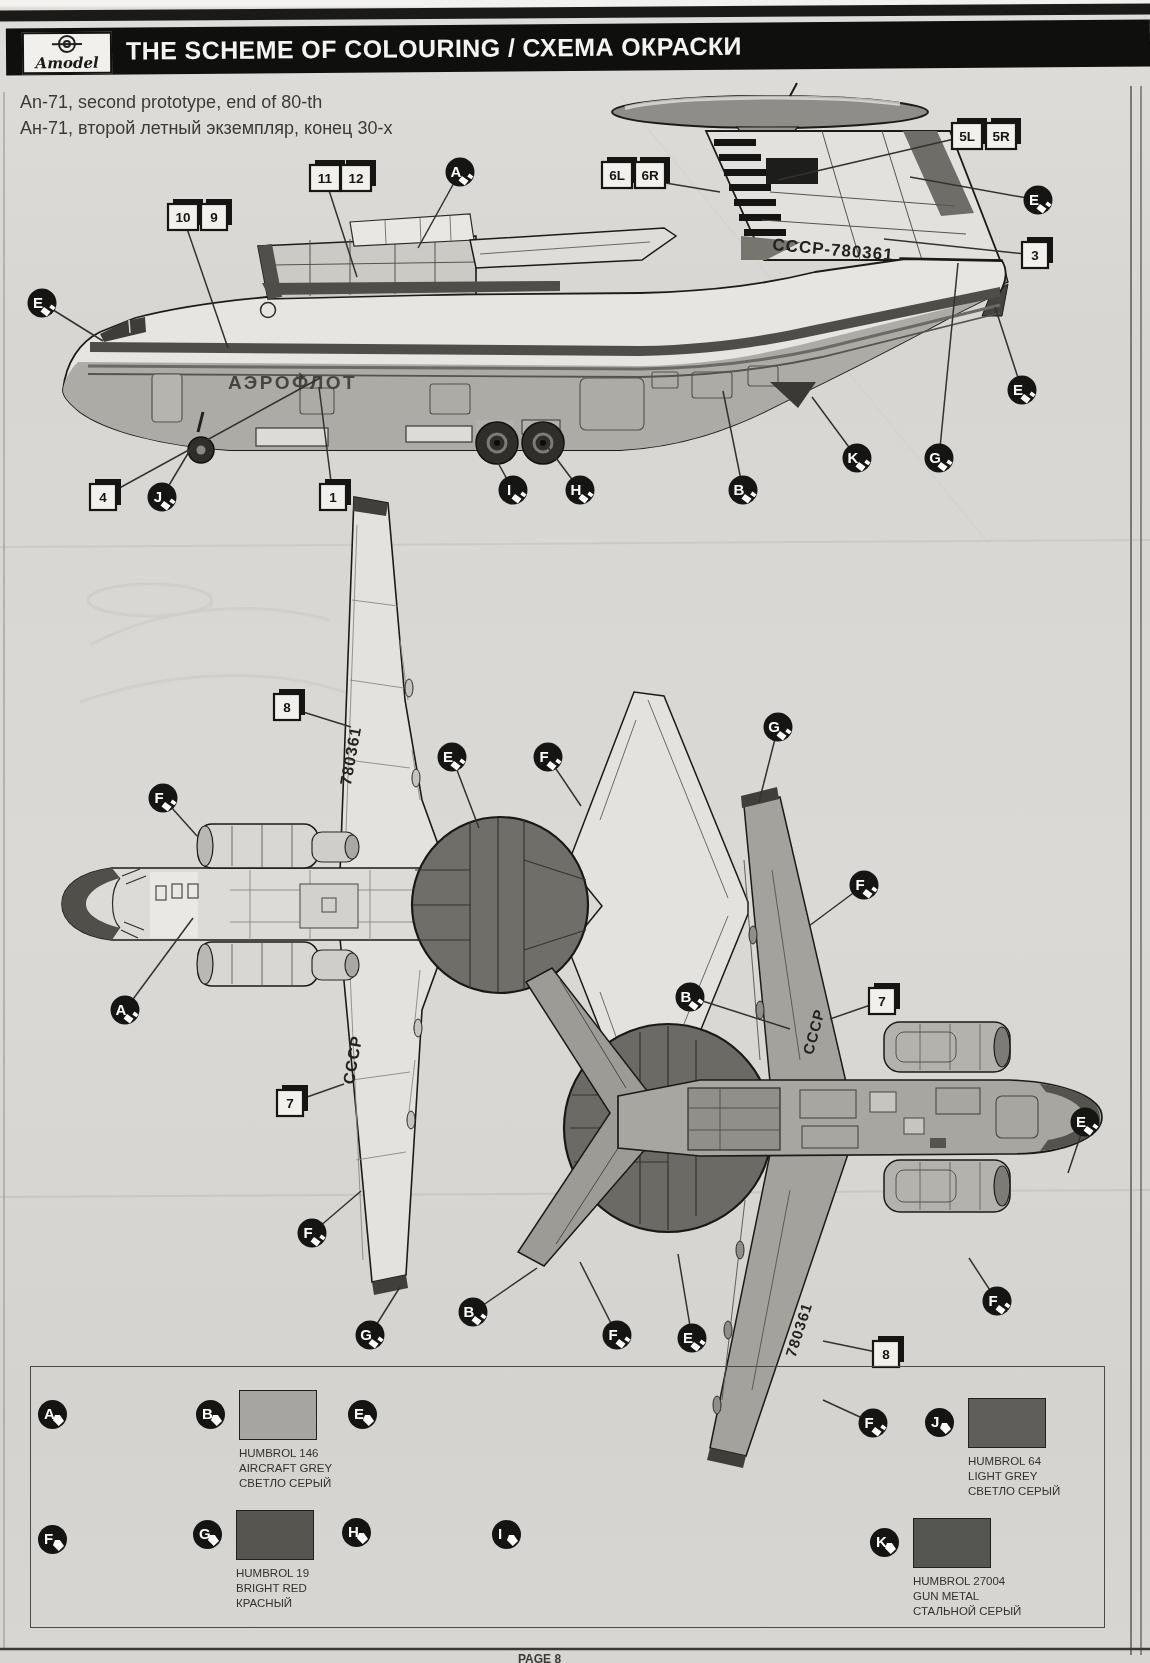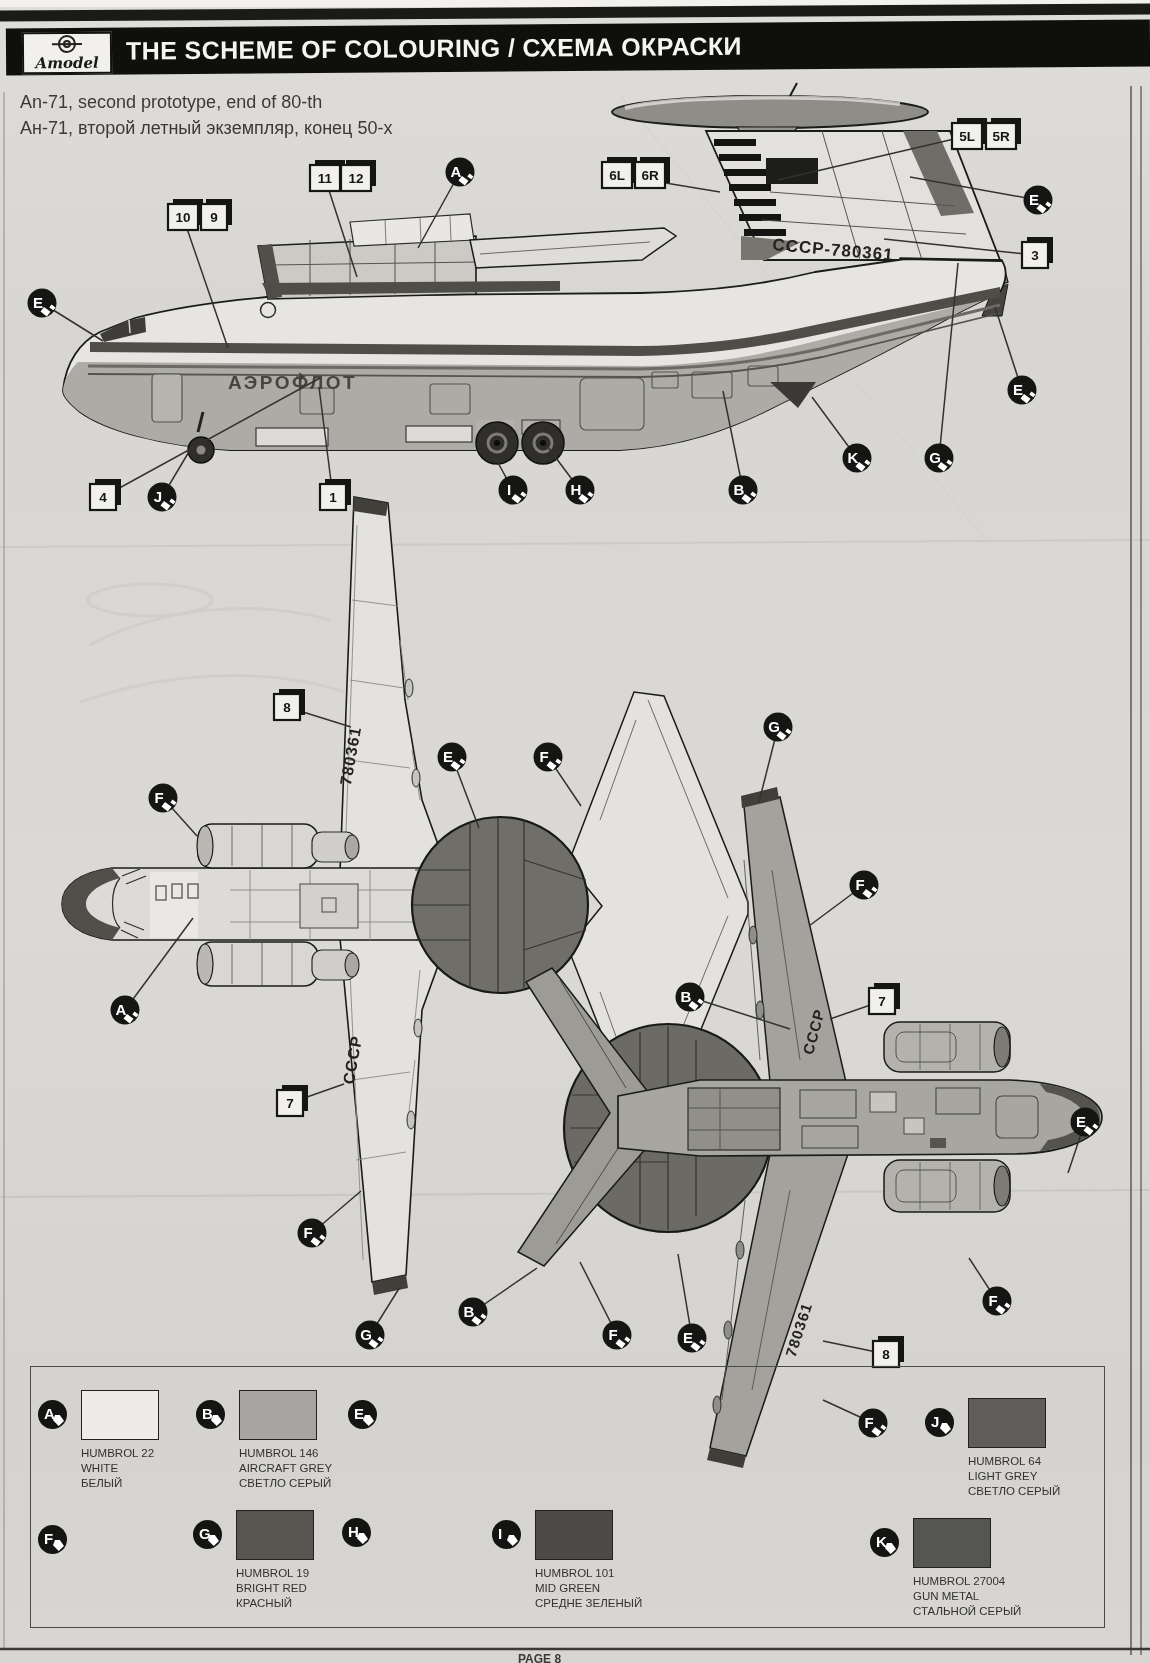--- a/index.html
+++ b/index.html
@@ -469,33 +469,29 @@
   <div class="header">
     <div class="logo">
       <span class="logo-icon"></span>
       <span class="logo-text">Amodel</span>
     </div>
     <div class="title">THE SCHEME OF COLOURING / СХЕМА ОКРАСКИ</div>
   </div>
 
   <div class="subtitle">
     <div>An-71, second prototype, end of 80-th</div>
-    <div>Ан-71, второй летный экземпляр, конец 50-х</div>
+    <div>Ан-71, второй летный экземпляр, конец 30-х</div>
   </div>
 
   <div class="legend-box"></div>
   <div id="legend">
       <div class="legend-entry" style="left: 38px; top: 1390px;">
         <div class="co-circle">
           <span>A</span>
         </div>
-        <div>
-          <div class="swatch" style="background:#edece8"></div>
-          <div class="legend-text">HUMBROL 22<br>WHITE<br>БЕЛЫЙ</div>
-        </div>
       </div>
       <div class="legend-entry" style="left: 196px; top: 1390px;">
         <div class="co-circle">
           <span>B</span>
         </div>
         <div>
           <div class="swatch" style="background:#a6a5a1"></div>
           <div class="legend-text">HUMBROL 146<br>AIRCRAFT GREY<br>СВЕТЛО СЕРЫЙ</div>
         </div>
       </div>
@@ -529,24 +525,20 @@
       </div>
       <div class="legend-entry" style="left: 342px; top: 1508px;">
         <div class="co-circle">
           <span>H</span>
         </div>
       </div>
       <div class="legend-entry" style="left: 492px; top: 1510px;">
         <div class="co-circle">
           <span>I</span>
         </div>
-        <div>
-          <div class="swatch" style="background:#4b4a46"></div>
-          <div class="legend-text">HUMBROL 101<br>MID GREEN<br>СРЕДНЕ ЗЕЛЕНЫЙ</div>
-        </div>
       </div>
       <div class="legend-entry" style="left: 870px; top: 1518px;">
         <div class="co-circle">
           <span>K</span>
         </div>
         <div>
           <div class="swatch" style="background:#555551"></div>
           <div class="legend-text">HUMBROL 27004<br>GUN METAL<br>СТАЛЬНОЙ СЕРЫЙ</div>
         </div>
       </div>

